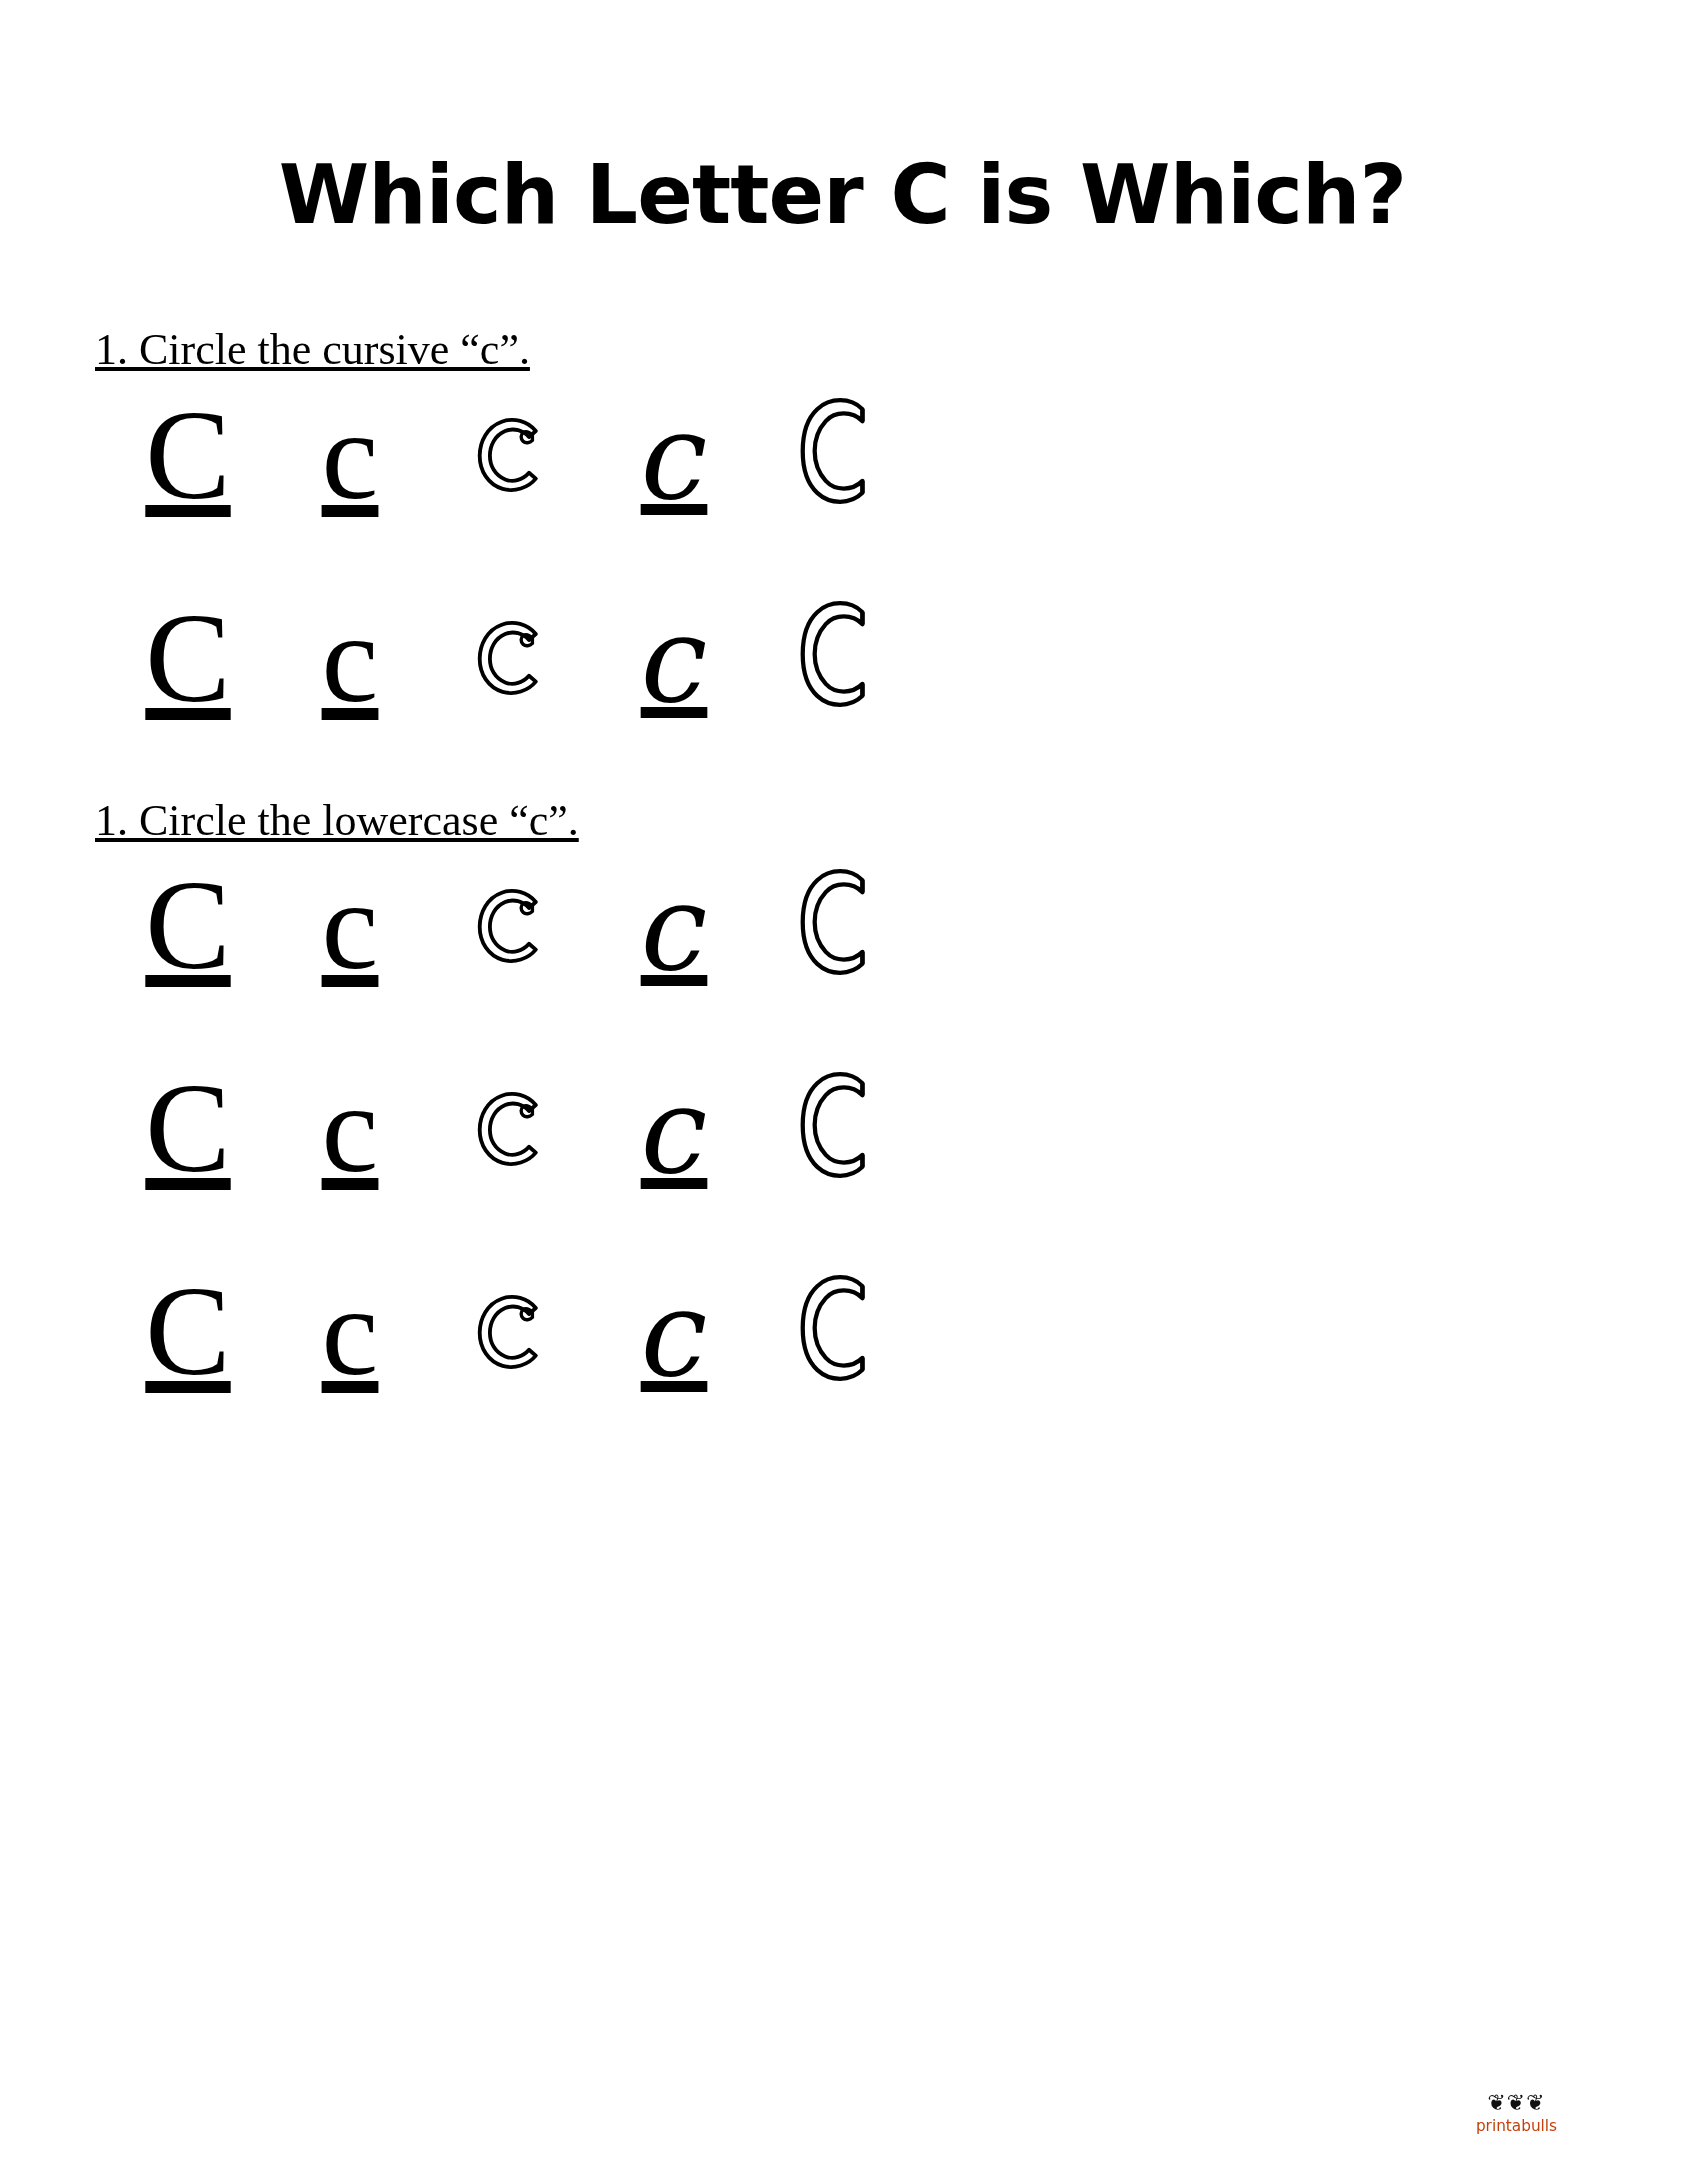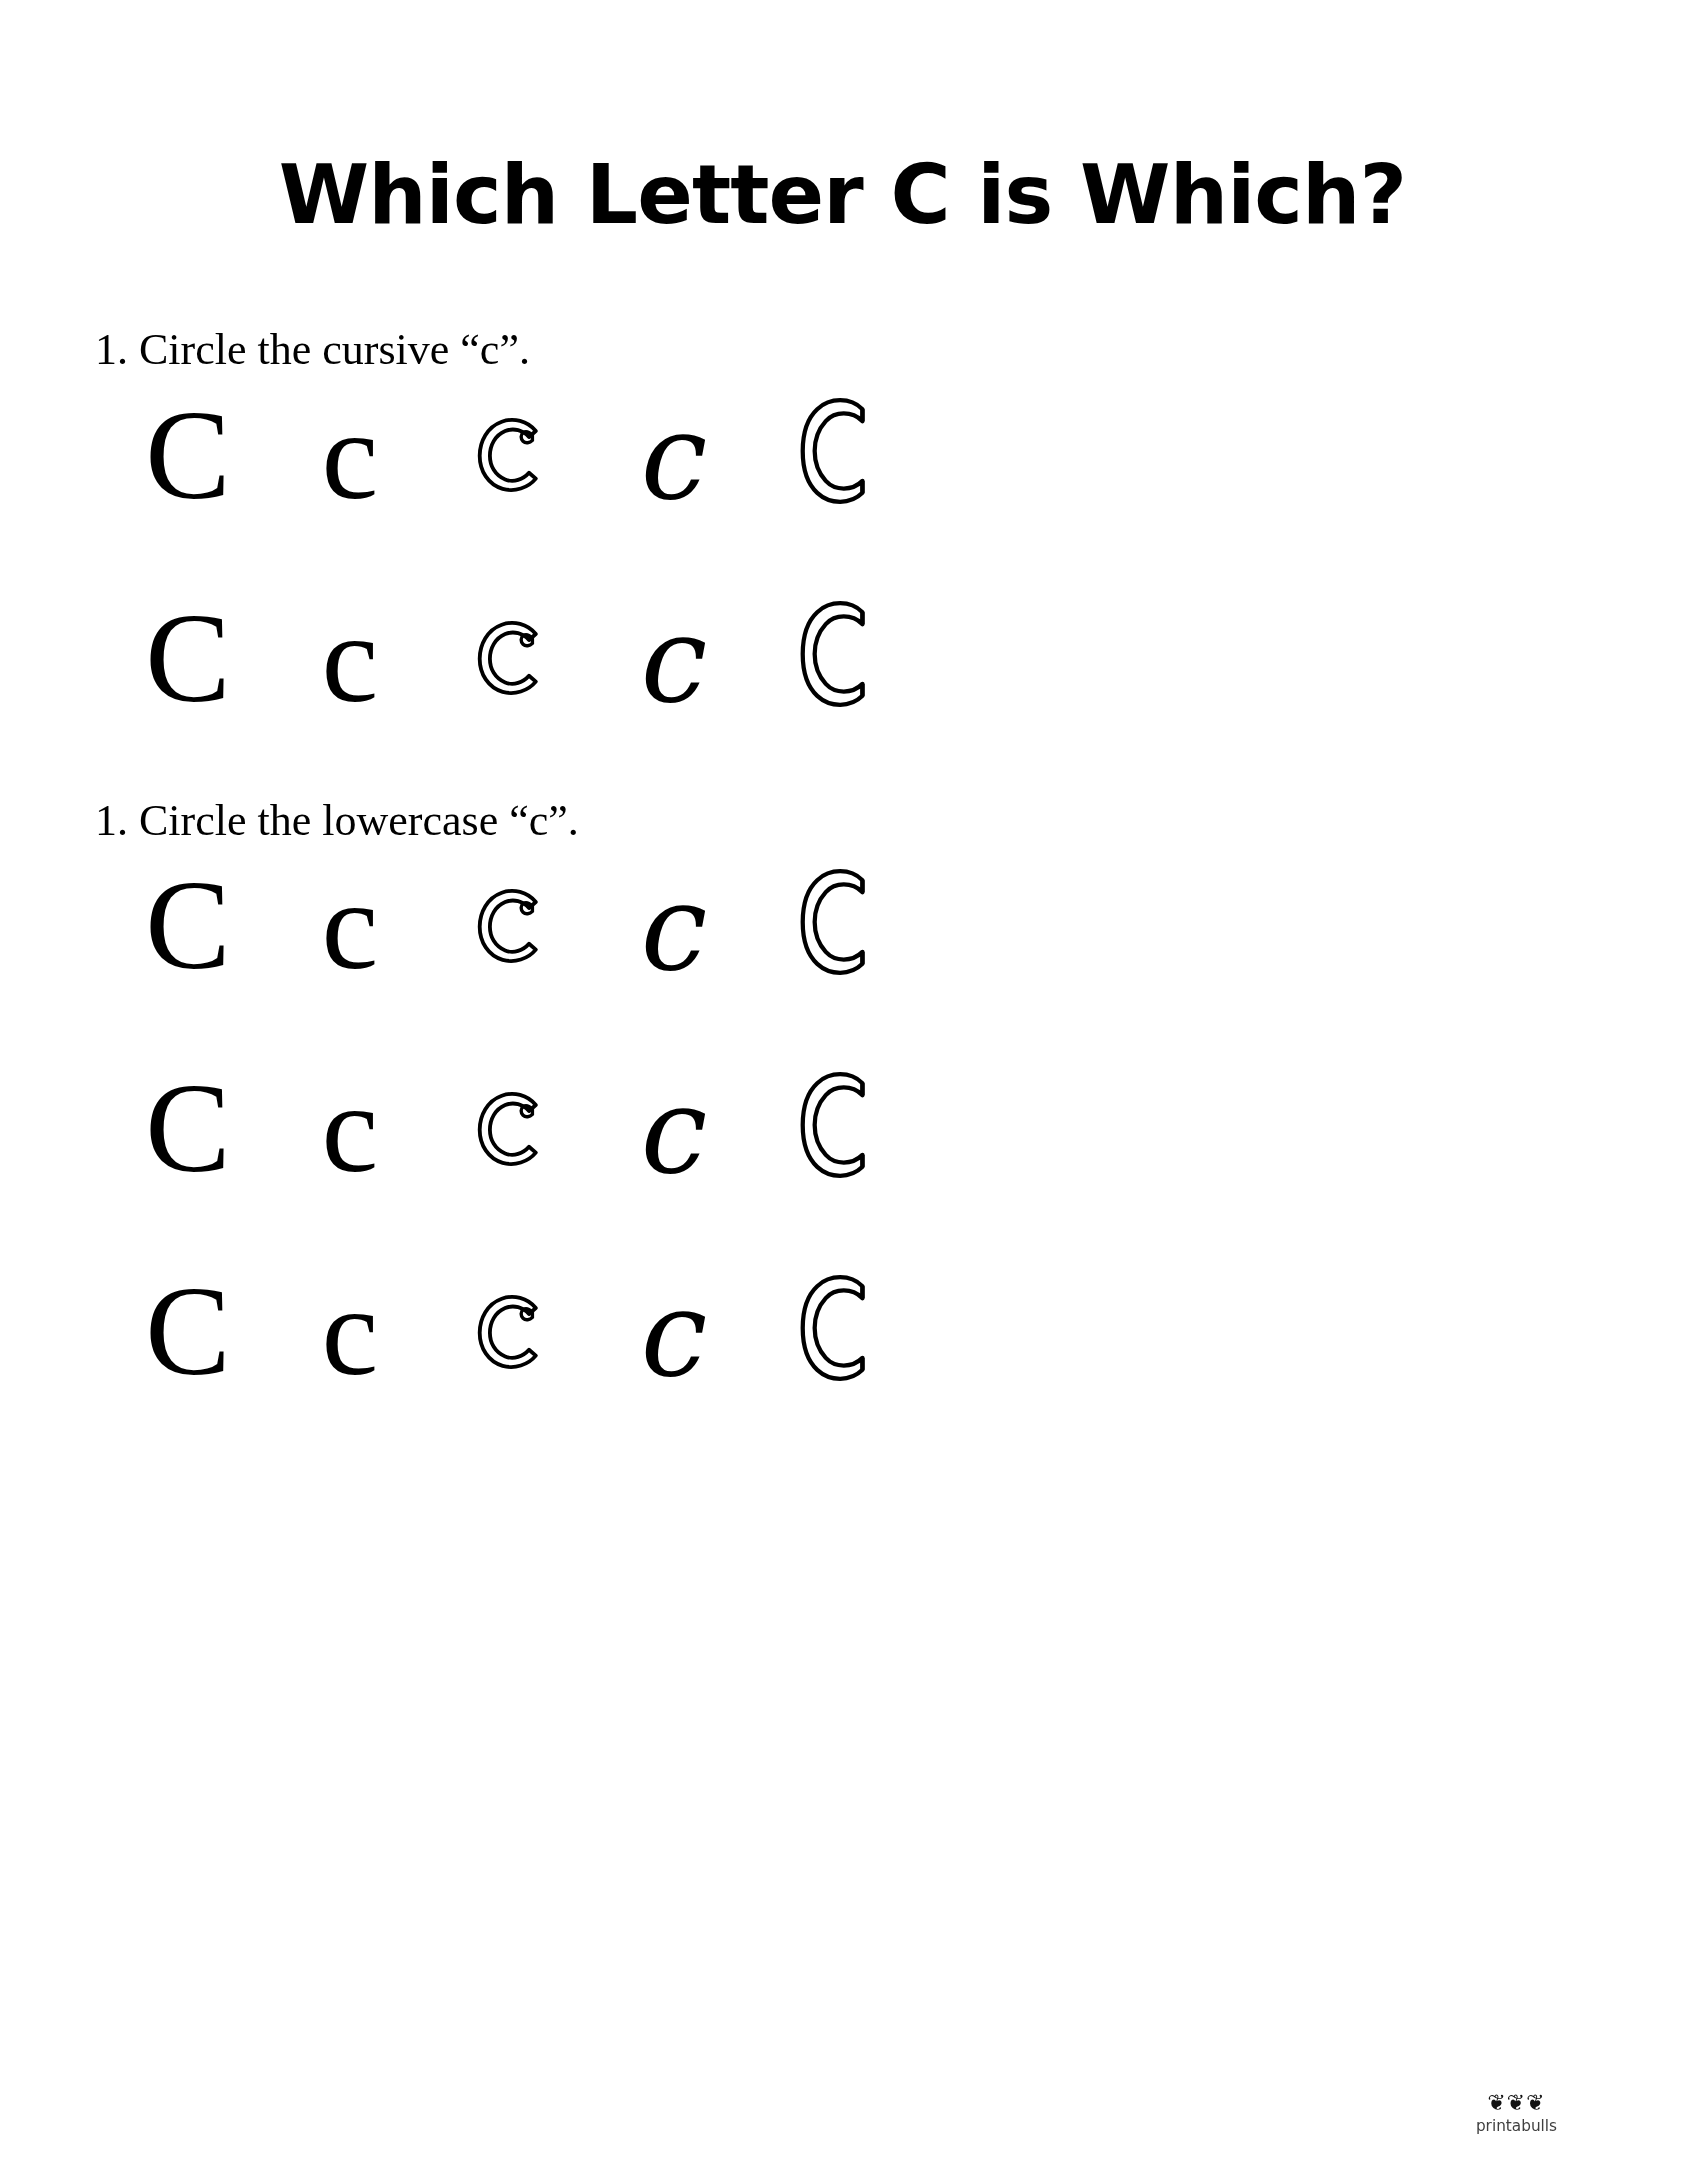--- a/index.html
+++ b/index.html
@@ -28,20 +28,21 @@
     font-size: 82px;
     letter-spacing: -0.9px;
     margin: 0;
     padding-top: 109px;
     color: #000000;
   }
   .questions {
     margin-top: 82px;
     padding-left: 95px;
     padding-right: 68px;
+    text-decoration: underline;
   }
   .question {
     margin-bottom: 58px;
   }
   .prompt {
     font-family: "Liberation Serif", serif;
     font-size: 44px;
     line-height: 1.2;
     margin: 0 0 12px 0;
   }
@@ -103,21 +104,21 @@
   .footer-mark {
     font-family: "DejaVu Sans", sans-serif;
     font-size: 22px;
     letter-spacing: 0.9px;
     line-height: 1;
     color: #111111;
   }
   .footer-text {
     font-family: "DejaVu Sans", sans-serif;
     font-size: 15.3px;
-    color: #404040;
+    color: #c2410c;
     margin-top: 3.4px;
   }
 </style>
 </head>
 <body>
 
 <div class="page">
 
   <h1 class="title">Which Letter C is Which?</h1>
 

